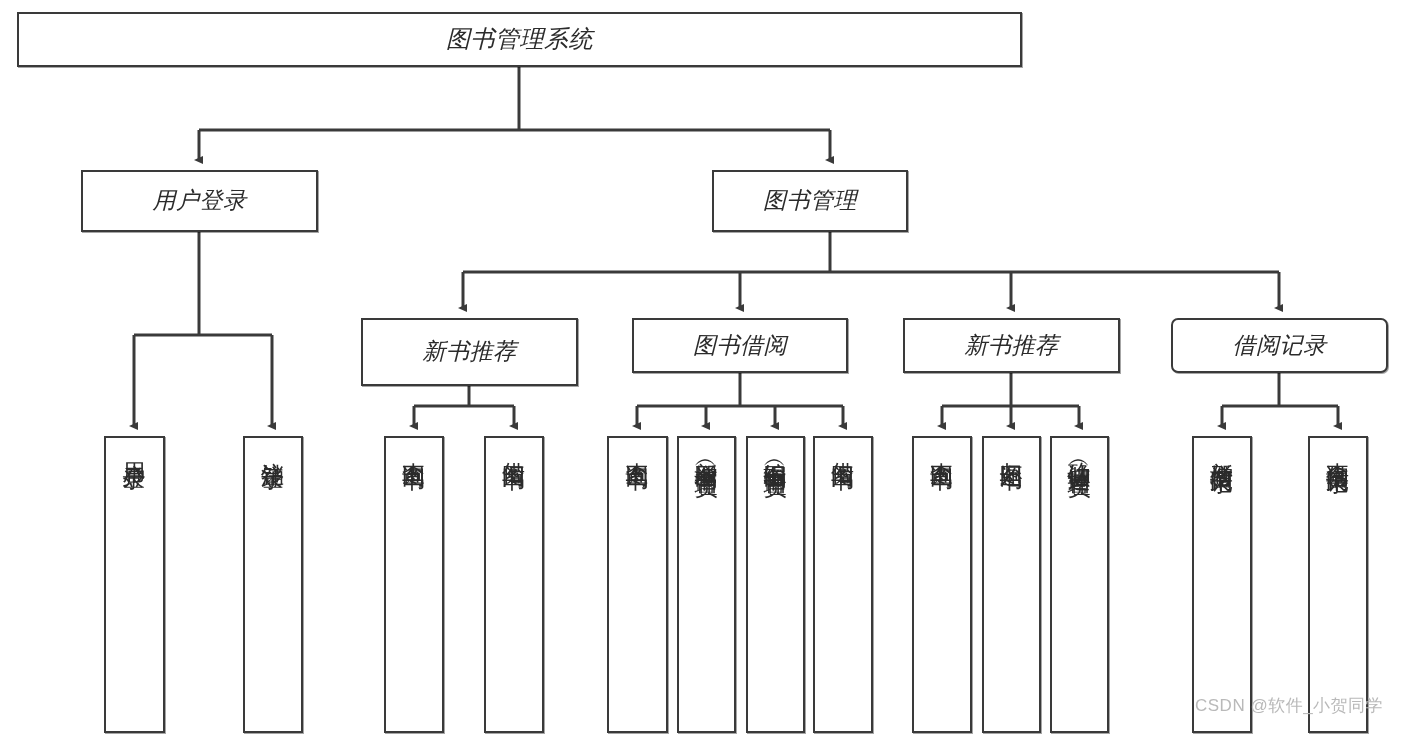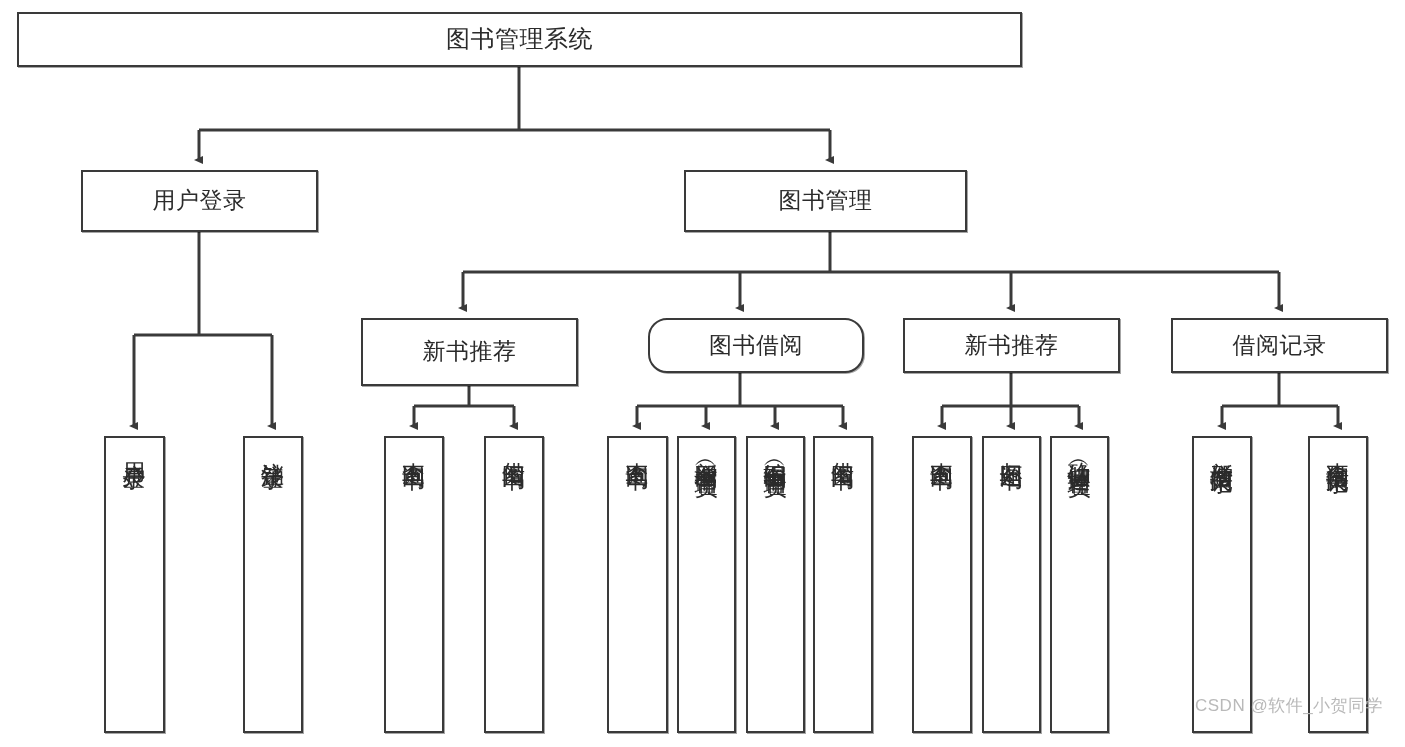--- a/index.html
+++ b/index.html
@@ -38,20 +38,21 @@
   }
   .node .label {
     display: block;
     text-align: center;
     line-height: 1.18;
     letter-spacing: 0.5px;
   }
   .node.horizontal .label {
     writing-mode: horizontal-tb;
     font-size: 23px;
+    font-style: italic;
   }
   .node.vertical {
     align-items: flex-start;
     padding-top: 6px;
   }
   .node.vertical .label {
     writing-mode: vertical-rl;
     text-orientation: upright;
     font-size: 23px;
     line-height: 1.05;
@@ -123,37 +124,37 @@
   </svg>
 
   <div class="node horizontal root" style="left:17px; top:12px; width:1005px; height:55px;">
     <span class="label">图书管理系统</span>
   </div>
 
   <div class="node horizontal" style="left:81px; top:170px; width:237px; height:62px;">
     <span class="label">用户登录</span>
   </div>
 
-  <div class="node horizontal" style="left:684px; top:170px; width:283px; height:62px;">
+  <div class="node horizontal" style="left:712px; top:170px; width:196px; height:62px;">
     <span class="label">图书管理</span>
   </div>
 
   <div class="node horizontal" style="left:361px; top:318px; width:217px; height:68px;">
     <span class="label">新书推荐</span>
   </div>
 
-  <div class="node horizontal" style="left:648px; top:318px; width:216px; height:55px;border-radius:19px;">
+  <div class="node horizontal" style="left:632px; top:318px; width:216px; height:55px;">
     <span class="label">图书借阅</span>
   </div>
 
   <div class="node horizontal" style="left:903px; top:318px; width:217px; height:55px;">
     <span class="label">新书推荐</span>
   </div>
 
-  <div class="node horizontal" style="left:1171px; top:318px; width:217px; height:55px;">
+  <div class="node horizontal" style="left:1171px; top:318px; width:217px; height:55px;border-radius:7px;">
     <span class="label">借阅记录</span>
   </div>
 
   <div class="node vertical" style="left:104px; top:436px; width:61px; height:297px;">
     <span class="label">用户登录</span>
   </div>
 
   <div class="node vertical" style="left:243px; top:436px; width:60px; height:297px;">
     <span class="label">注销登录</span>
   </div>

